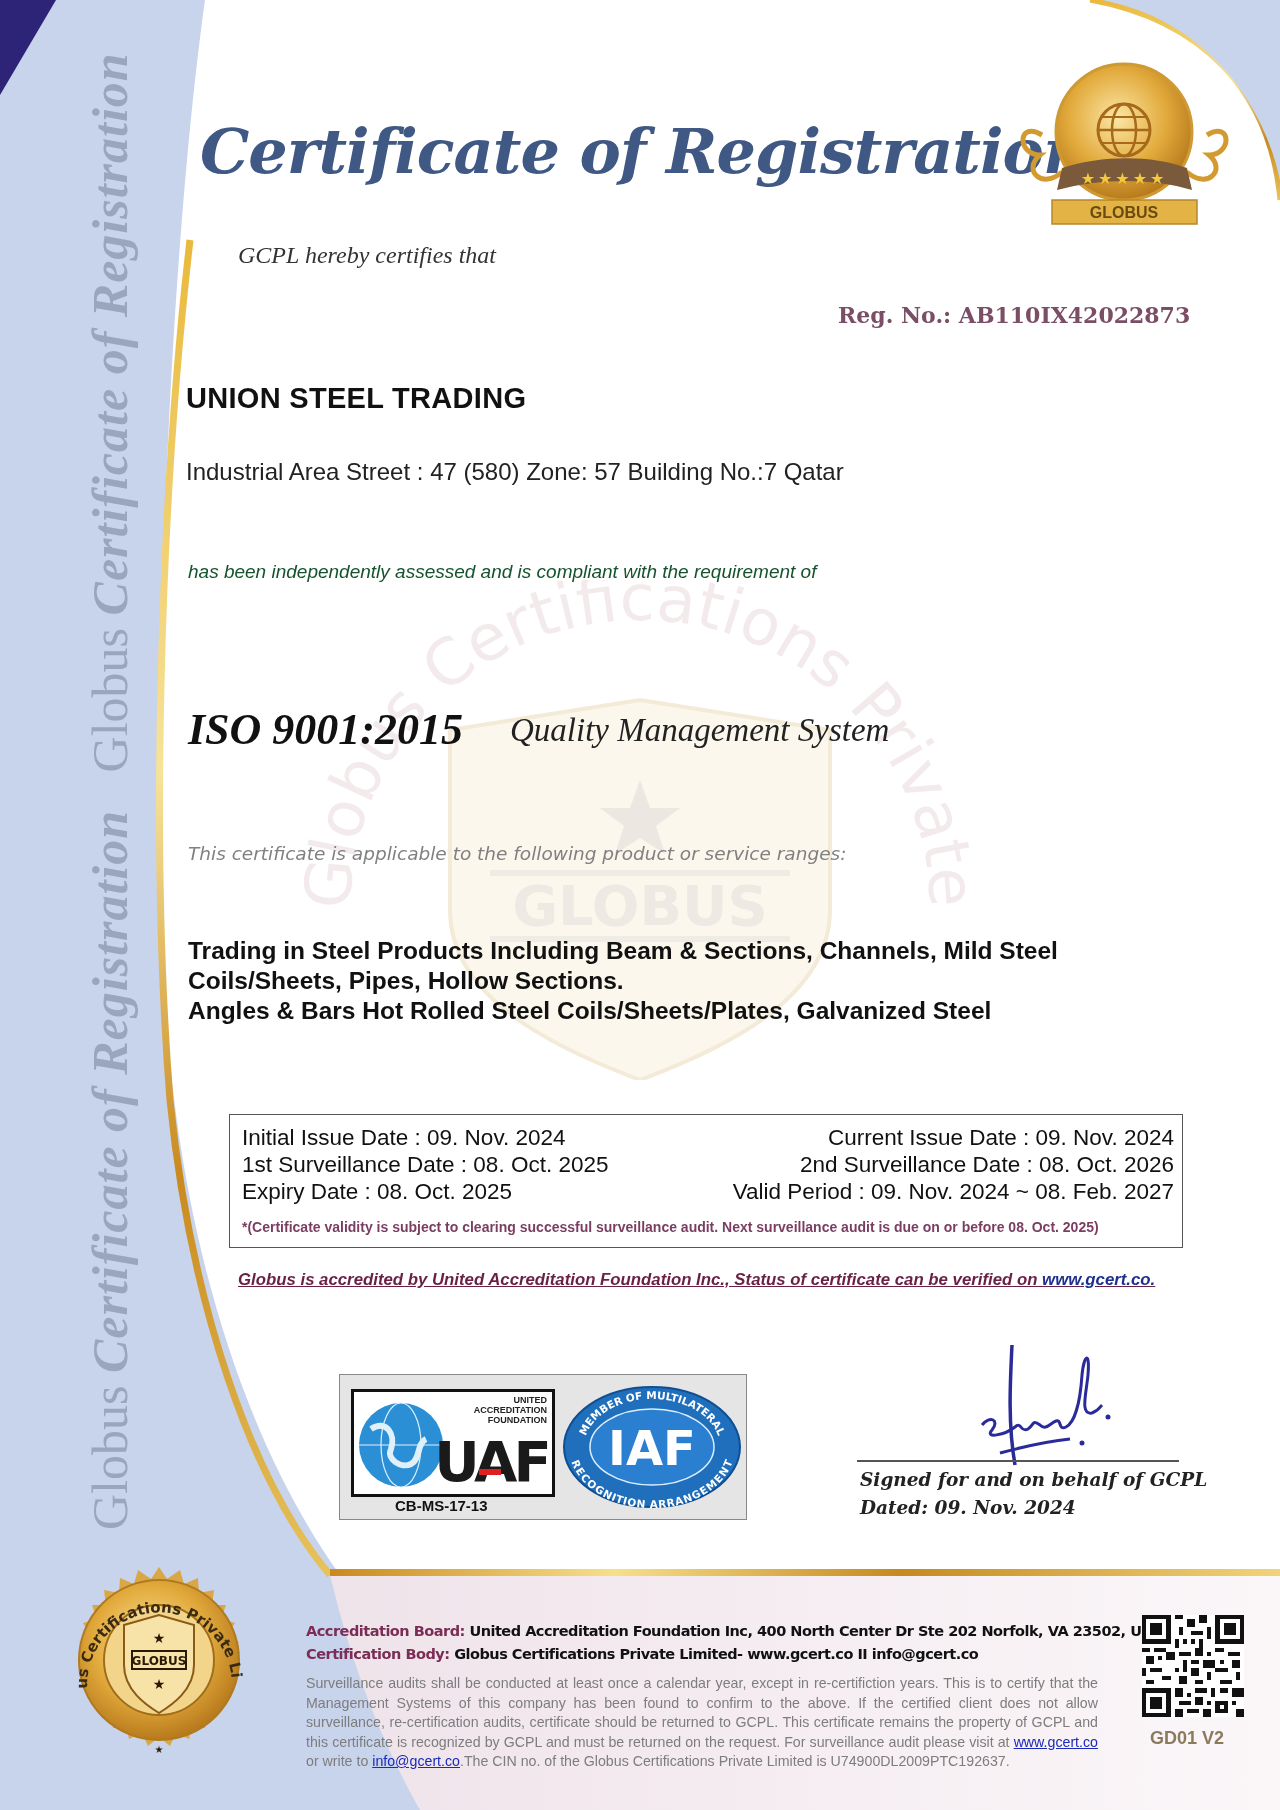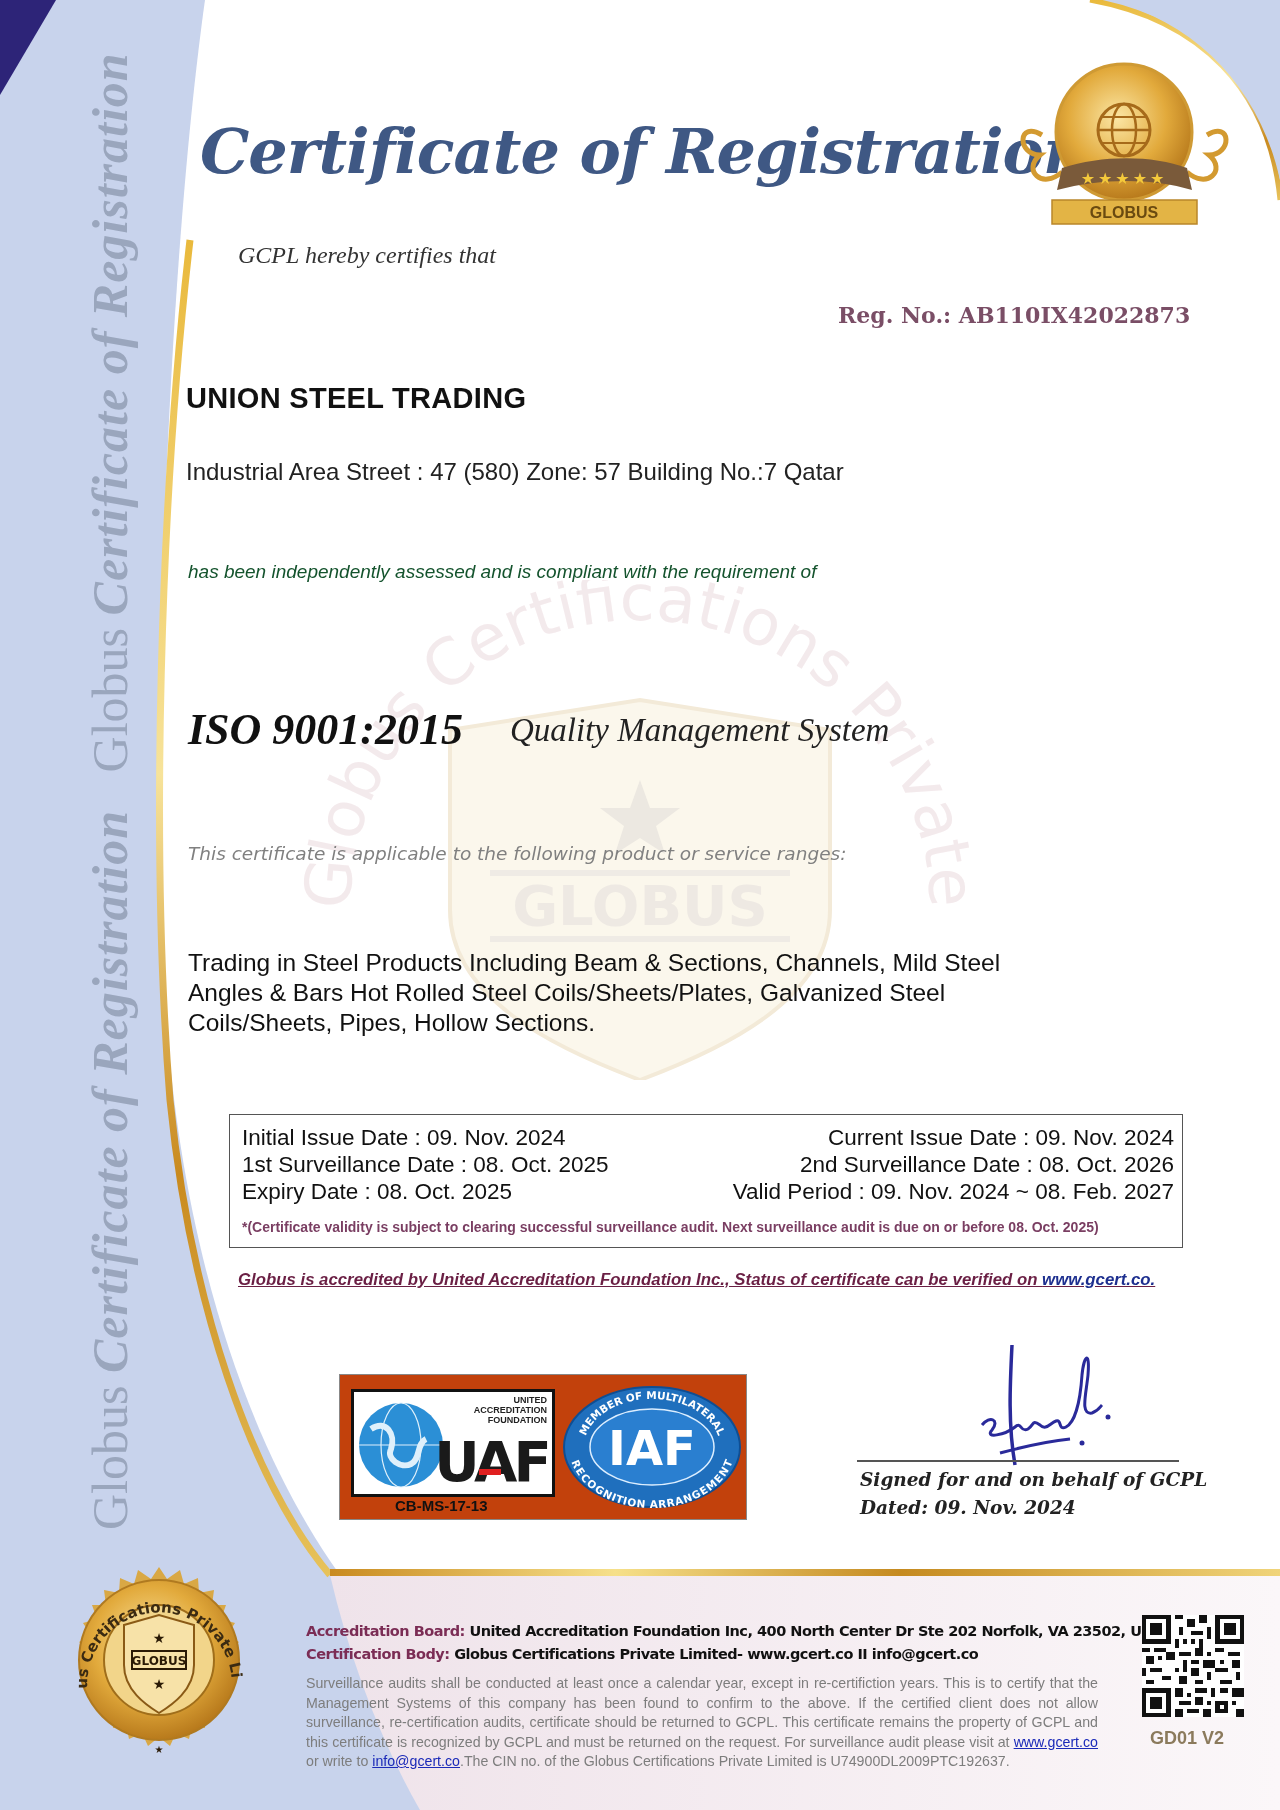--- a/index.html
+++ b/index.html
@@ -10,28 +10,28 @@
   .sidebar-text .script{font-style:italic;font-weight:bold;letter-spacing:1px;}
   .title{left:200px;top:115px;font-family:"DejaVu Serif",serif;font-style:italic;font-weight:bold;font-size:62px;color:#3f5884;letter-spacing:-1px;white-space:nowrap;}
   .certifies{left:202px;top:242px;font-family:"Liberation Serif",serif;font-style:italic;font-size:24px;color:#333;margin-left:36px;}
   .regno{left:838px;top:302px;font-family:"DejaVu Serif",serif;font-weight:bold;font-size:22px;color:#7a4e66;white-space:nowrap;}
   .company{left:186px;top:382px;font-weight:bold;font-size:29px;color:#111;letter-spacing:0.3px;}
   .address{left:186px;top:458px;font-size:24px;color:#222;white-space:nowrap;}
   .assessed{left:188px;top:561px;font-family:Liberation Sans, sans-serif;font-style:italic;font-size:19px;color:#14532d;white-space:nowrap;}
   .iso{left:188px;top:704px;font-family:"Liberation Serif",serif;font-style:italic;font-weight:bold;font-size:44px;color:#111;white-space:nowrap;}
   .qms{left:510px;top:712px;font-family:"Liberation Serif",serif;font-style:italic;font-size:33px;color:#222;white-space:nowrap;}
   .applicable{left:188px;top:843px;font-family:"DejaVu Sans",sans-serif;font-style:italic;font-size:18.5px;color:#808080;white-space:nowrap;}
-  .scope{left:188px;top:936px;width:960px;font-weight:normal;font-size:24.5px;line-height:30px;color:#111;margin-top:12px;}
+  .scope{left:188px;top:936px;width:960px;font-weight:bold;font-size:24.5px;line-height:30px;color:#111;}
   .datebox{left:229px;top:1114px;width:952px;height:132px;border:1.5px solid #555;background:rgba(255,255,255,0.7);}
   .dl{position:absolute;font-size:22.5px;color:#111;white-space:nowrap;}
   .dl.left{left:12px;} .dl.right{right:8px;text-align:left;}
   .note{position:absolute;left:12px;top:104px;font-weight:bold;font-size:14px;color:#7a3e62;white-space:nowrap;}
   .accred{left:238px;top:1270px;font-style:italic;font-weight:bold;font-size:16.8px;color:#6a1f44;text-decoration:underline;white-space:nowrap;}
   .accred a{color:#1d2f8f;}
-  .logobox{left:339px;top:1374px;width:406px;height:144px;border:1.5px solid #888;background:#c2410c;}
+  .logobox{left:339px;top:1374px;width:406px;height:144px;border:1.5px solid #888;background:#e5e5e5;}
   .sig-line{left:857px;top:1460px;width:322px;height:2px;background:#555;}
   .signed{left:860px;top:1466px;font-family:"DejaVu Serif",serif;font-style:italic;font-weight:bold;font-size:18.5px;color:#222;line-height:28px;white-space:nowrap;}
   .footer-text{left:306px;top:1620px;width:792px;}
   .f-label{color:#7b2d55;}
   .f-line{font-family:"DejaVu Sans",sans-serif;font-size:14.5px;font-weight:bold;color:#111;white-space:nowrap;line-height:23px;letter-spacing:-0.5px;}
   .f-para{font-size:14.2px;color:#7d7d7d;line-height:19.5px;text-align:justify;margin-top:8px;}
   .f-para a{color:#1b2ab8;text-decoration:underline;}
   .gd{left:1150px;top:1728px;font-weight:bold;font-size:18px;color:#8b7a5c;white-space:nowrap;}
 </style>
 </head>
@@ -119,22 +119,22 @@
 <div class="abs company">UNION STEEL TRADING</div>
 <div class="abs address">Industrial Area Street : 47 (580) Zone: 57 Building No.:7  Qatar</div>
 <div class="abs assessed">has been independently assessed and is compliant with the requirement of</div>
 
 <div class="abs iso">ISO 9001:2015</div>
 <div class="abs qms">Quality Management System</div>
 <div class="abs applicable">This certificate is applicable to the following product or service ranges:</div>
 
 <div class="abs scope">
   <div>Trading in Steel Products Including Beam &amp; Sections, Channels, Mild Steel</div>
+  <div>Coils/Sheets, Pipes, Hollow Sections.</div>
   <div>Angles &amp; Bars Hot Rolled Steel Coils/Sheets/Plates, Galvanized Steel</div>
-  <div>Coils/Sheets, Pipes, Hollow Sections.</div>
 </div>
 
 <div class="abs datebox">
   <div class="dl left" style="top:10px">Initial Issue Date : 09. Nov. 2024</div>
   <div class="dl right" style="top:10px">Current Issue Date : 09. Nov. 2024</div>
   <div class="dl left" style="top:37px">1st Surveillance Date : 08. Oct. 2025</div>
   <div class="dl right" style="top:37px">2nd Surveillance Date : 08. Oct. 2026</div>
   <div class="dl left" style="top:64px">Expiry Date : 08. Oct. 2025</div>
   <div class="dl right" style="top:64px">Valid Period : 09. Nov. 2024 ~ 08. Feb. 2027</div>
   <div class="note">*(Certificate validity is subject to clearing successful surveillance audit. Next surveillance audit is due on or before 08. Oct. 2025)</div>

